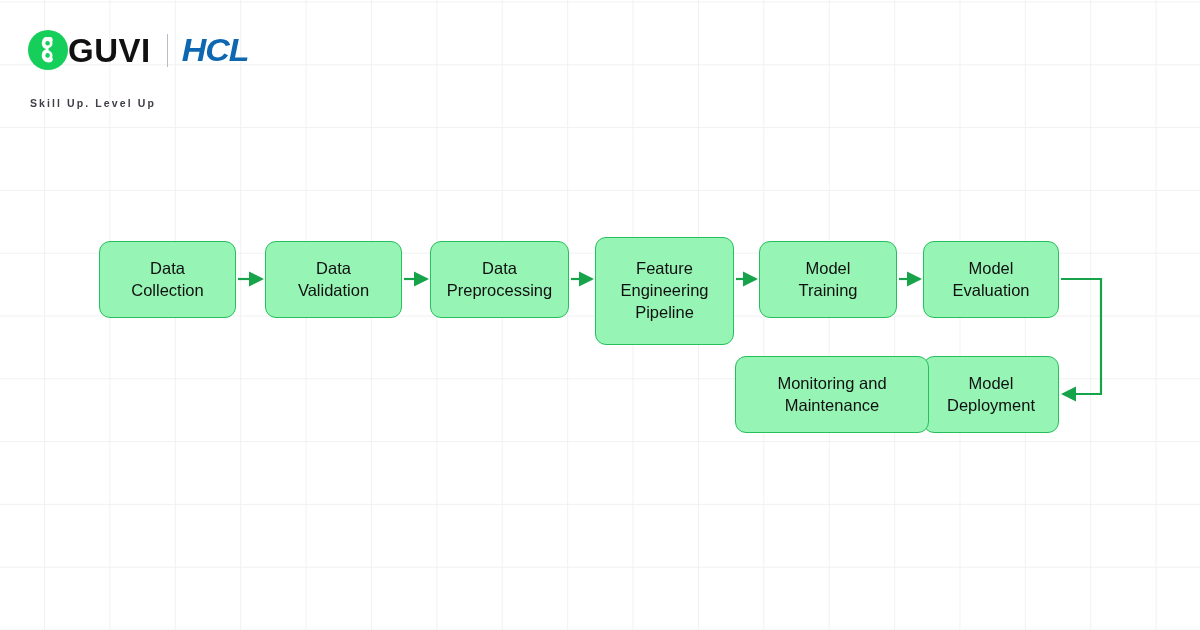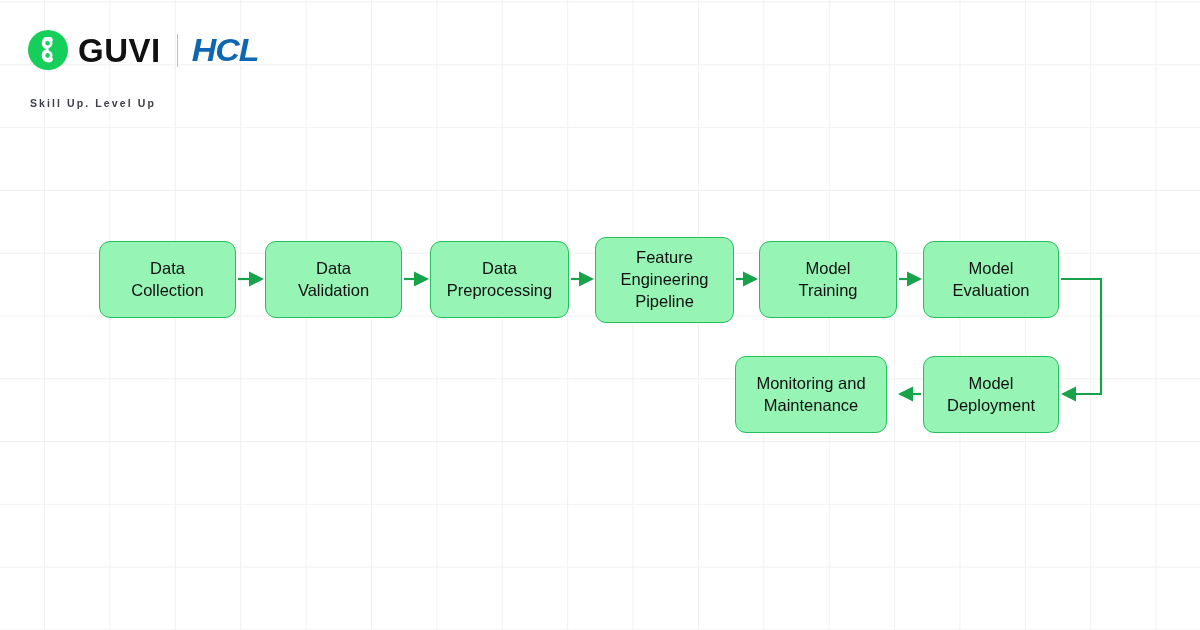--- a/index.html
+++ b/index.html
@@ -50,21 +50,20 @@
     align-items: center;
     justify-content: center;
     flex: 0 0 auto;
   }
   .guvi-word {
     font-family: "Liberation Sans", sans-serif;
     font-size: 33px;
     font-weight: 700;
     letter-spacing: 0.5px;
     color: #111111;
-    margin-left: 10px;
     line-height: 1;
   }
   .brand-divider {
     width: 1px;
     height: 33px;
     background: #b9bcc4;
     margin: 0 14px 0 16px;
   }
   .hcl-word {
     font-family: "Liberation Sans", sans-serif;
@@ -173,27 +172,27 @@
           <path d="M 921 394 L 900 394" fill="none" stroke="#16a34a" stroke-width="2.2" marker-end="url(#arrowhead)"></path>
         </g>
     </svg>
     <div id="node-layer">
         <div class="node" style="left: 99px; top: 241px; width: 137px; height: 77px; background: rgb(150, 245, 180); border-color: rgb(39, 191, 93);">Data
 Collection</div>
         <div class="node" style="left: 265px; top: 241px; width: 137px; height: 77px; background: rgb(150, 245, 180); border-color: rgb(39, 191, 93);">Data
 Validation</div>
         <div class="node" style="left: 430px; top: 241px; width: 139px; height: 77px; background: rgb(150, 245, 180); border-color: rgb(39, 191, 93);">Data
 Preprocessing</div>
-        <div class="node" style="left: 595px; top: 237px; width: 139px; height: 86px; background: rgb(150, 245, 180); border-color: rgb(39, 191, 93);">Feature
+        <div class="node" style="left: 595px; top: 237px; width: 139px; height: 108px; background: rgb(150, 245, 180); border-color: rgb(39, 191, 93);">Feature
 Engineering
 Pipeline</div>
         <div class="node" style="left: 759px; top: 241px; width: 138px; height: 77px; background: rgb(150, 245, 180); border-color: rgb(39, 191, 93);">Model
 Training</div>
         <div class="node" style="left: 923px; top: 241px; width: 136px; height: 77px; background: rgb(150, 245, 180); border-color: rgb(39, 191, 93);">Model
 Evaluation</div>
         <div class="node" style="left: 923px; top: 356px; width: 136px; height: 77px; background: rgb(150, 245, 180); border-color: rgb(39, 191, 93);">Model
 Deployment</div>
-        <div class="node" style="left: 735px; top: 356px; width: 152px; height: 77px; background: rgb(150, 245, 180); border-color: rgb(39, 191, 93);">Monitoring and
+        <div class="node" style="left: 735px; top: 356px; width: 194px; height: 77px; background: rgb(150, 245, 180); border-color: rgb(39, 191, 93);">Monitoring and
 Maintenance</div>
       </div>
   </div>
 
 </div>
 
 </body></html>

